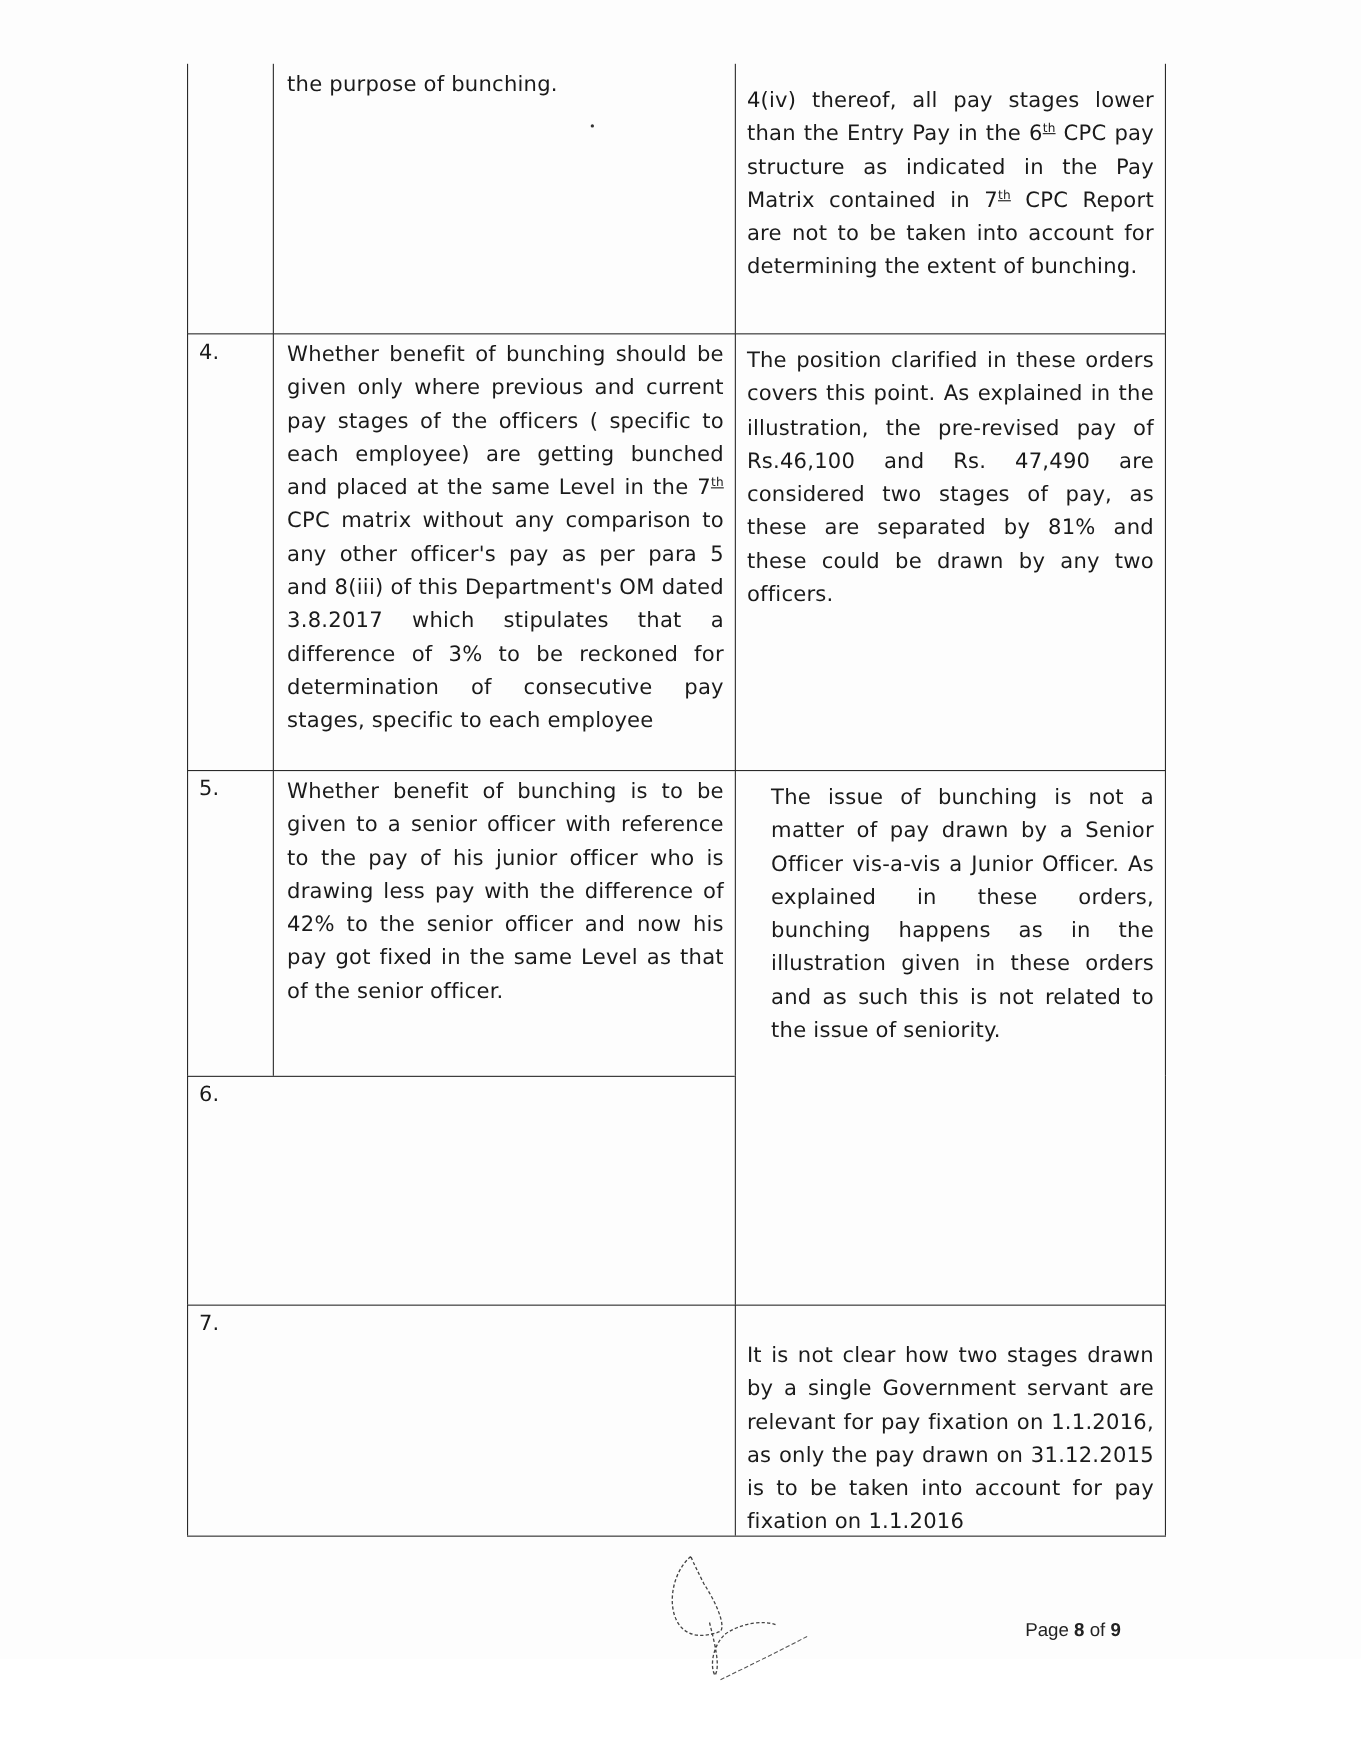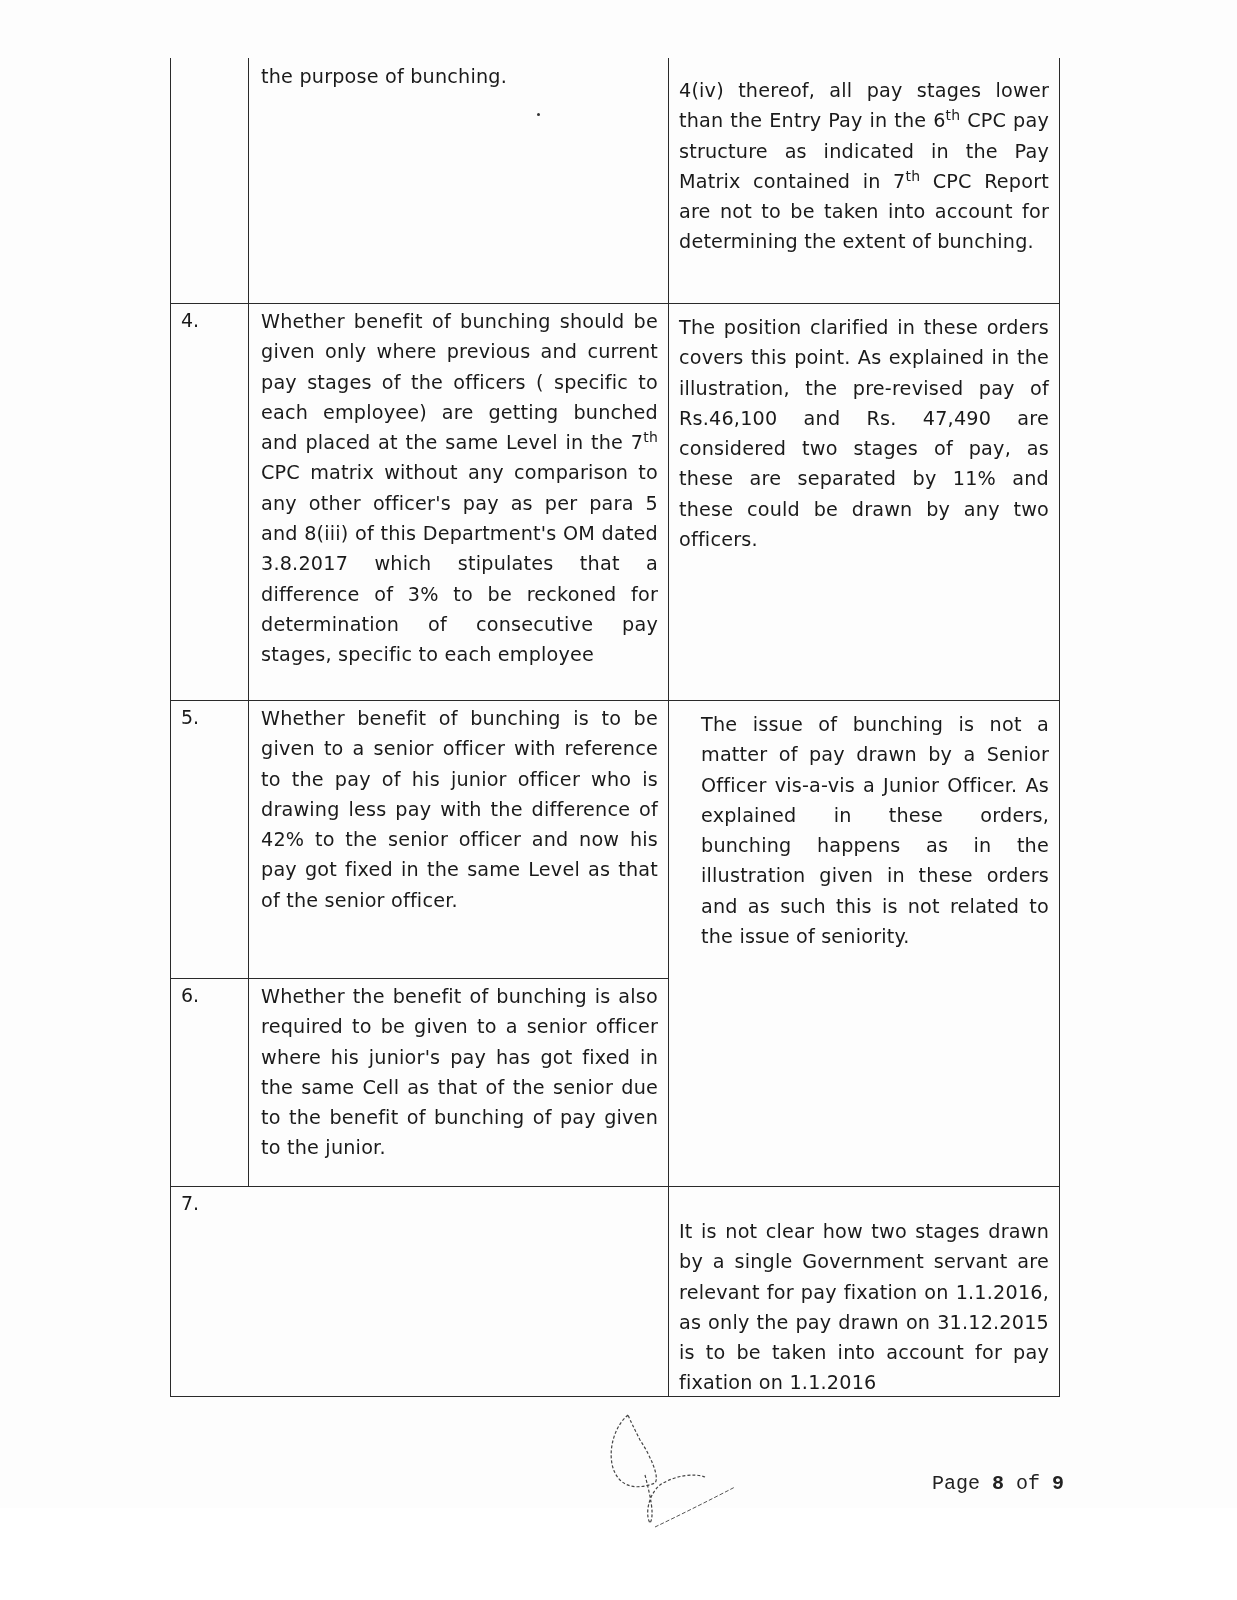--- a/index.html
+++ b/index.html
@@ -7,22 +7,22 @@
          font-family:"DejaVu Sans", sans-serif; color:#1a1a1a; }
   .page { position:absolute; left:0; top:0; width:1237px; height:1508px; background:#fdfdfd; }
   .tbl { position:absolute; left:170px; top:58px; width:890px; }
   .row { position:absolute; left:0; width:890px; }
   .cell { position:absolute; top:0; bottom:0; box-sizing:border-box; }
   .c-no { left:0; width:78px; border-left:1.5px solid #2a2a2a; padding:6px 0 0 10px; font-size:19px; }
   .c-q  { left:78px; width:420px; border-left:1.5px solid #2a2a2a; padding:4px 10px 0 12px; }
   .c-a  { left:498px; width:392px; border-left:1.5px solid #2a2a2a; border-right:1.5px solid #2a2a2a; padding:10px 10px 0 10px; }
   .txt { font-size:19.2px; line-height:30.3px; text-align:justify; letter-spacing:0.2px; }
   .hr { position:absolute; left:0; width:890px; height:0; border-top:1.5px solid #2a2a2a; }
-  sup { font-size:14px; line-height:0; }
-  .footer { position:absolute; left:932px; top:1472px; font-family:Liberation Mono, monospace; font-size:20px; color:#222; }
+  sup { font-size:11px; line-height:0;text-decoration:underline; }
+  .footer { position:absolute; left:932px; top:1472px; font-family:Liberation Sans, sans-serif; font-size:17px; color:#222; }
   .footer b { font-weight:bold; }
   .sig { position:absolute; left:600px; top:1405px; width:150px; height:130px; }
   .dot { position:absolute; width:3px; height:3px; background:#333; border-radius:50%; }
 </style>
 </head>
 <body>
 
 <div class="page">
   <div class="tbl">
 
@@ -36,41 +36,38 @@
       </div>
     </div>
     <div class="hr" style="top:245px;"></div>
 
     <div class="row" style="top:245px; height:397px;">
       <div class="cell c-no">4.</div>
       <div class="cell c-q">
         <div class="txt"><span>Whether benefit of bunching should be given only where previous and current pay stages of the officers ( specific to each employee) are getting bunched and placed at the same Level in the 7</span><sup>th</sup><span> CPC matrix without any comparison to any other officer's pay as per para 5 and 8(iii) of this Department's OM dated 3.8.2017 which stipulates that a difference of 3% to be reckoned for determination of consecutive pay stages, specific to each employee</span></div>
       </div>
       <div class="cell c-a">
-        <div class="txt">The position clarified in these orders covers this point. As explained in the illustration, the pre-revised pay of Rs.46,100 and Rs. 47,490 are considered two stages of pay, as these are separated by 11% and these could be drawn by any two officers.</div>
+        <div class="txt">The position clarified in these orders covers this point. As explained in the illustration, the pre-revised pay of Rs.46,100 and Rs. 47,490 are considered two stages of pay, as these are separated by 81% and these could be drawn by any two officers.</div>
       </div>
     </div>
     <div class="hr" style="top:642px;"></div>
 
     <div class="row" style="top:642px; height:278px;">
       <div class="cell c-no">5.</div>
       <div class="cell c-q">
         <div class="txt">Whether benefit of bunching is to be given to a senior officer with reference to the pay of his junior officer who is drawing less pay with the difference of 42% to the senior officer and now his pay got fixed in the same Level as that of the senior officer.</div>
       </div>
       <div class="cell c-a" style="border-bottom:none;padding-left:32px;">
         <div class="txt">The issue of bunching is not a matter of pay drawn by a Senior Officer vis-a-vis a Junior Officer. As explained in these orders, bunching happens as in the illustration given in these orders and as such this is not related to the issue of seniority.</div>
       </div>
     </div>
     <div class="hr" style="top:920px; width:498px;"></div>
 
     <div class="row" style="top:920px; height:208px;">
       <div class="cell c-no">6.</div>
-      <div class="cell c-q">
-        <div class="txt">Whether the benefit of bunching is also required to be given to a senior officer where his junior's pay has got fixed in the same Cell as that of the senior due to the benefit of bunching of pay given to the junior.</div>
-      </div>
       <div class="cell c-a">
         <div class="txt"></div>
       </div>
     </div>
     <div class="hr" style="top:1128px;"></div>
 
     <div class="row" style="top:1128px; height:210px;">
       <div class="cell c-no">7.</div>
       <div class="cell c-a" style="padding-top:31px;">
         <div class="txt">It is not clear how two stages drawn by a single Government servant are relevant for pay fixation on 1.1.2016, as only the pay drawn on 31.12.2015 is to be taken into account for pay fixation on 1.1.2016</div>

